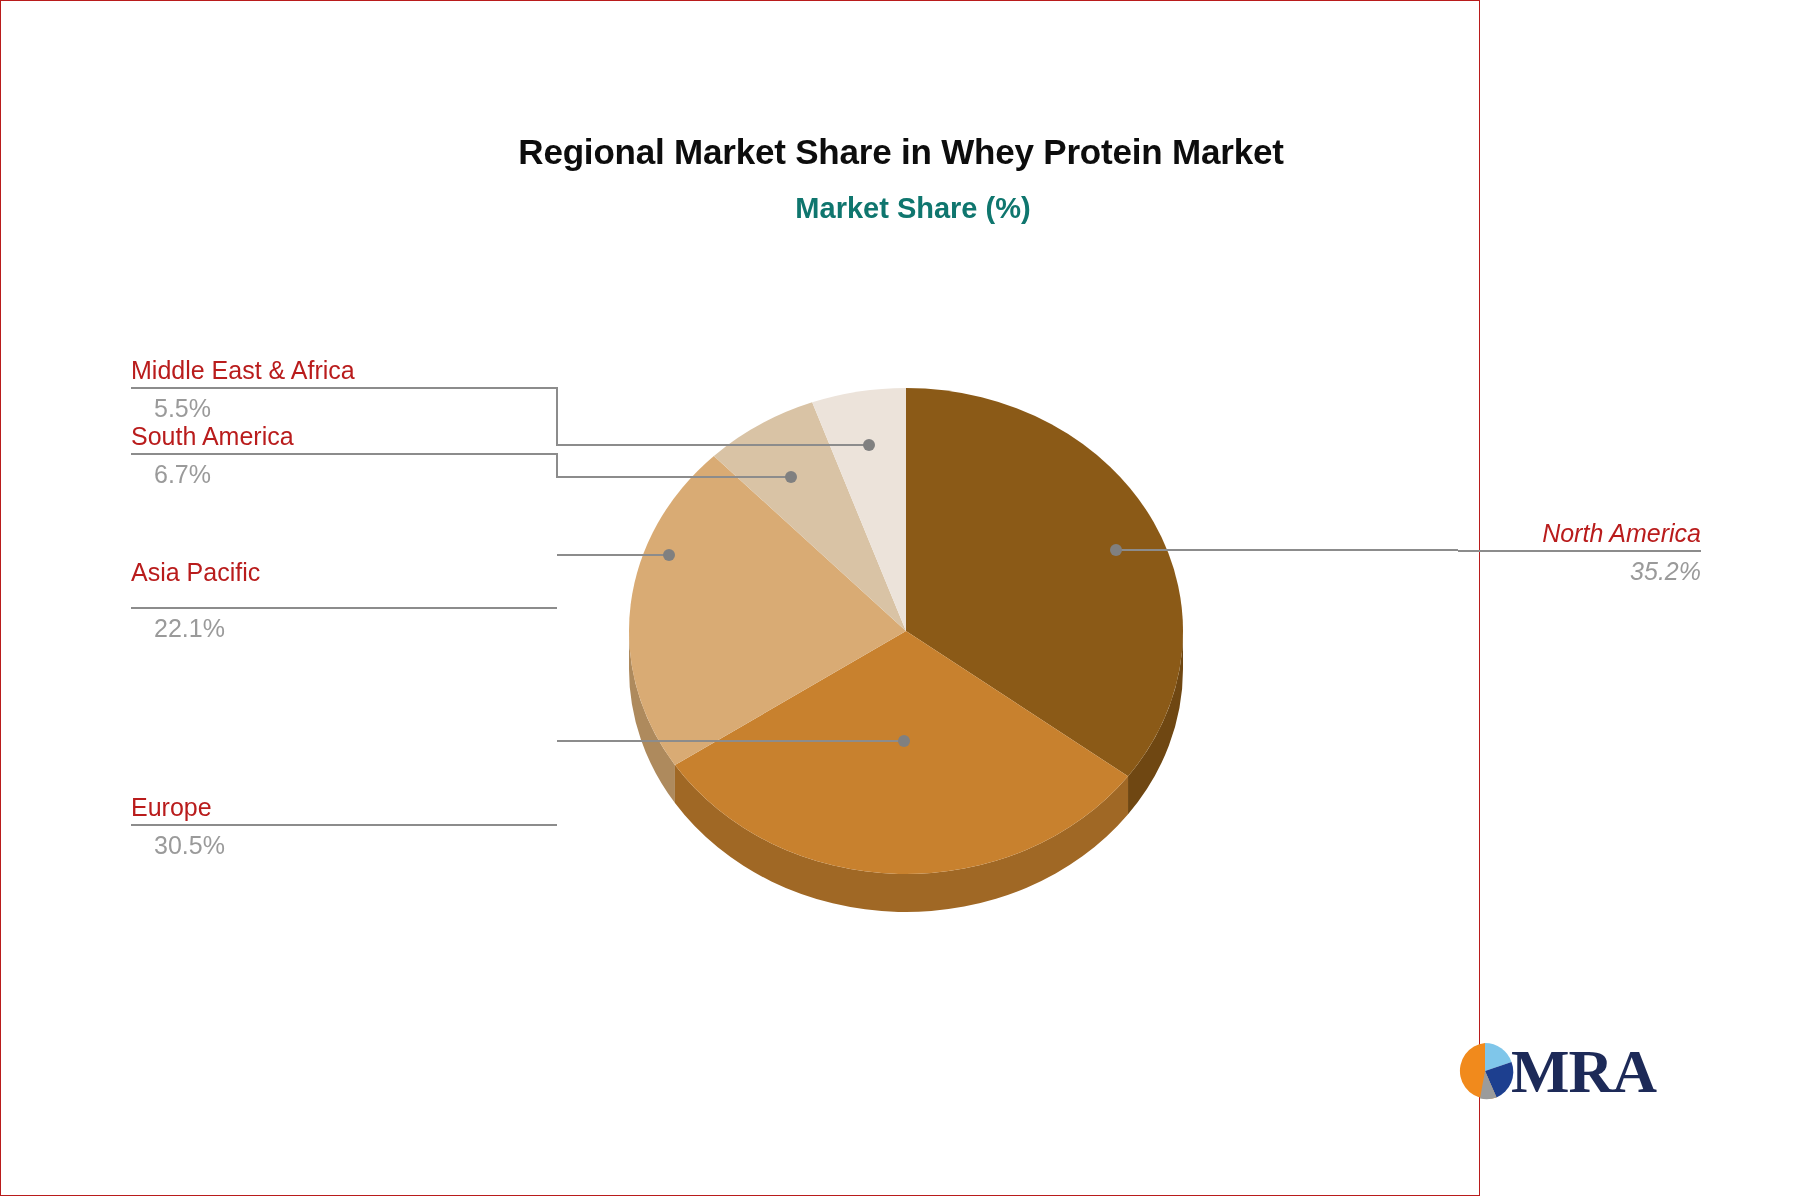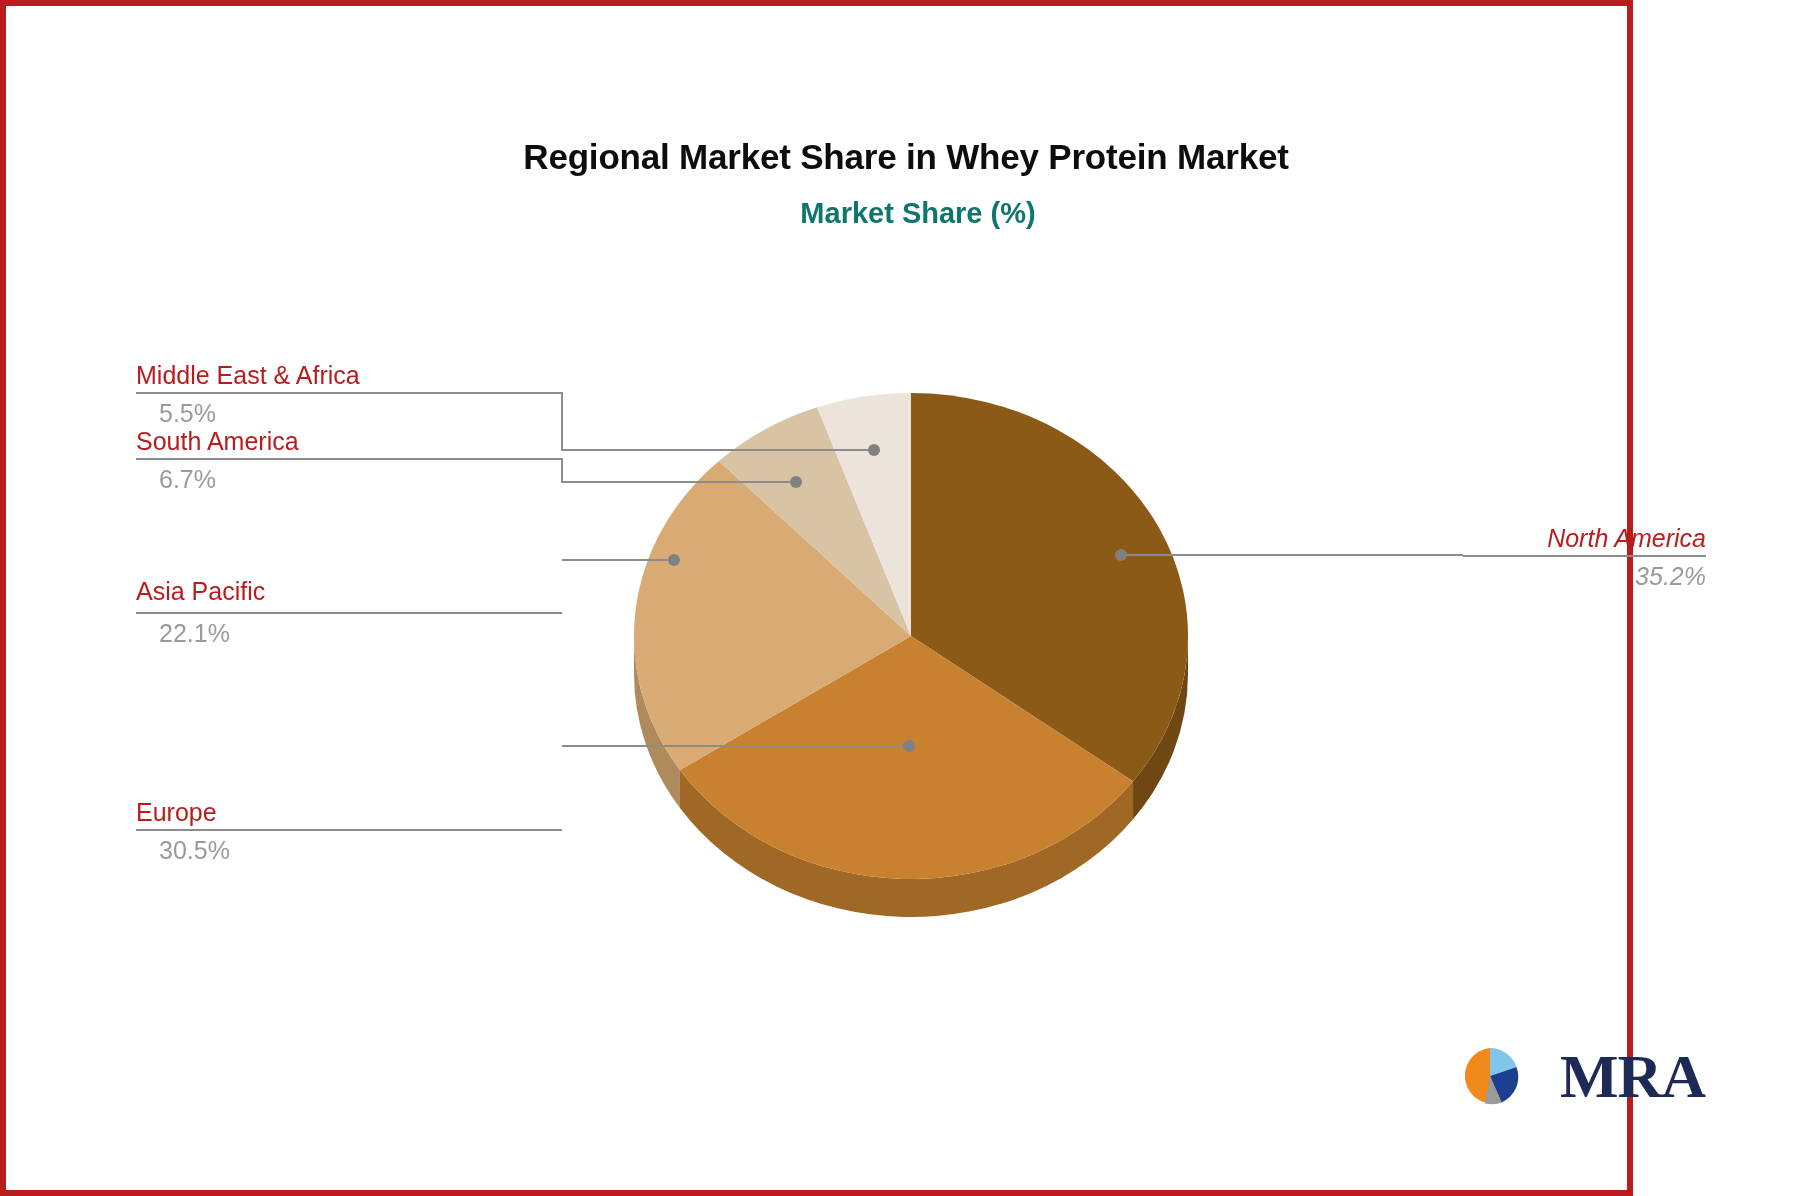--- a/index.html
+++ b/index.html
@@ -8,25 +8,25 @@
     background: #ffffff;
   }
   body {
     width: 1800px;
     height: 1196px;
     font-family: "Liberation Sans", sans-serif;
     overflow: hidden;
   }
   #canvas {
     position: relative;
-    width: 1633px;
+    width: 1480px;
     height: 1196px;
     background: #ffffff;
     box-sizing: border-box;
-    border: 6px solid #b91c1c;
+    border: 1px solid #b91c1c;
   }
 
   
   #chart-title {
     position: absolute;
     left: 0;
     top: 132px;
     width: 1800px;
     text-align: center;
     font-size: 35px;
@@ -93,21 +93,20 @@
 
   
   #logo {
     position: absolute;
     left: 1452px;
     top: 1030px;
     width: 215px;
     height: 80px;
     display: flex;
     align-items: center;
-    gap: 44px;
   }
   #logo-mark { flex: none; }
   #logo-word {
     font-family: "Liberation Serif", serif;
     font-size: 62px;
     font-weight: bold;
     color: #1d2a58;
     letter-spacing: -1px;
     line-height: 1;
     margin-left: -6px;
@@ -167,21 +166,21 @@
     <div class="val" style="position:absolute; left:0; top:6px;">5.5%</div>
   </div>
 
   <div class="callout left" style="left:130px; top:452px; width:426px;">
     <div class="cat" style="position:absolute; left:0; bottom:2px;">South America</div>
     <div class="rule" style="position:absolute; left:0; top:0; width:426px;"></div>
     <div class="val" style="position:absolute; left:0; top:6px;">6.7%</div>
   </div>
 
   <div class="callout left" style="left:130px; top:606px; width:426px;">
-    <div class="cat" style="position:absolute; left:0; bottom:6px;">Asia Pacific</div>
+    <div class="cat" style="position:absolute; left:0; bottom:20px;">Asia Pacific</div>
     <div class="rule" style="position:absolute; left:0; top:0; width:426px;"></div>
     <div class="val" style="position:absolute; left:0; top:6px;">22.1%</div>
   </div>
 
   <div class="callout left" style="left:130px; top:823px; width:426px;">
     <div class="cat" style="position:absolute; left:0; bottom:2px;">Europe</div>
     <div class="rule" style="position:absolute; left:0; top:0; width:426px;"></div>
     <div class="val" style="position:absolute; left:0; top:6px;">30.5%</div>
   </div>
 

